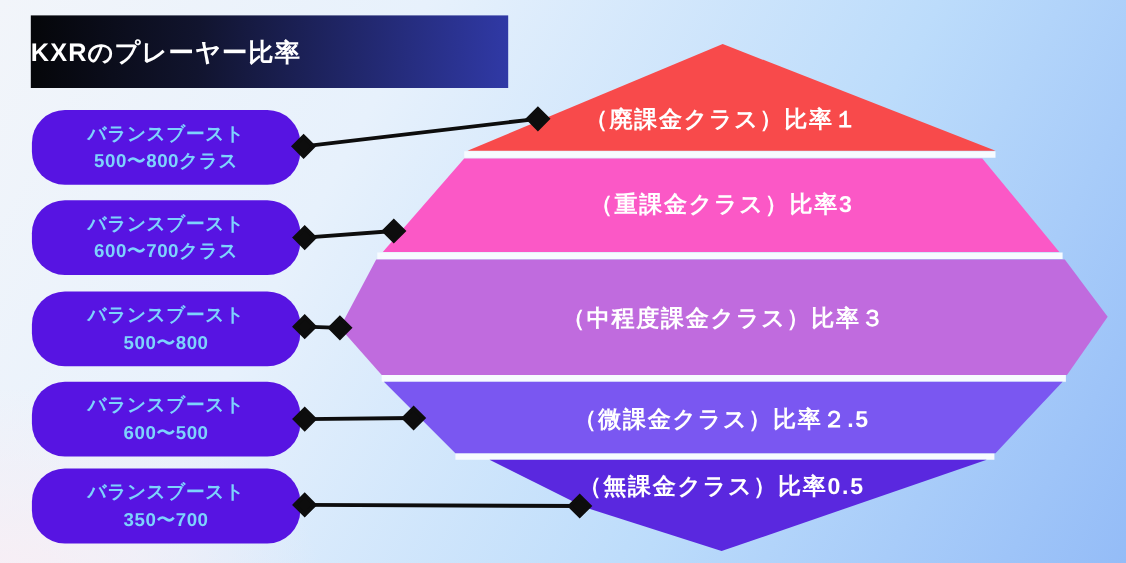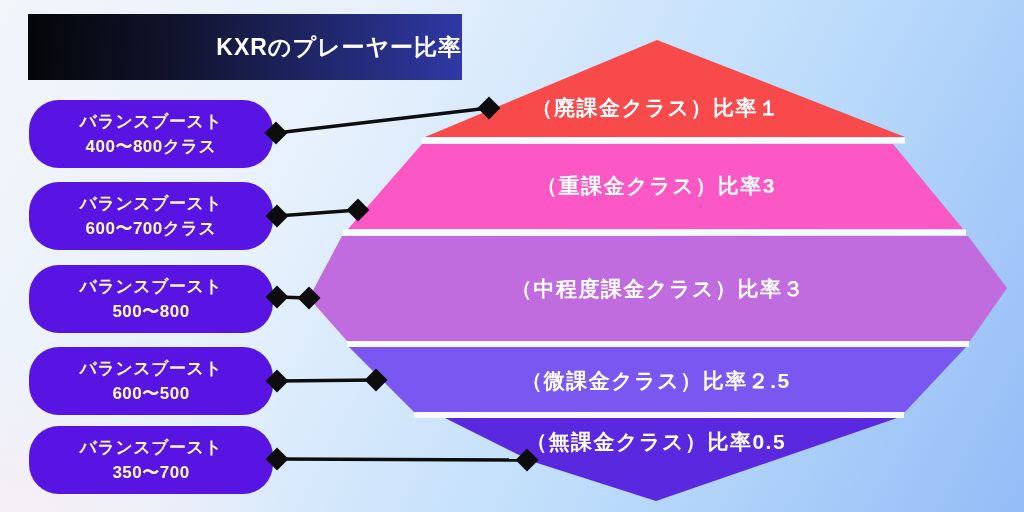--- a/index.html
+++ b/index.html
@@ -8,51 +8,51 @@
     width:1024px;height:512px;
     overflow:hidden;
     font-family:"Liberation Sans","DejaVu Sans",sans-serif;
     background:
       radial-gradient(ellipse 420px 260px at 0% 104%, rgba(249,238,244,.95), rgba(249,238,244,0) 70%),
       linear-gradient(118deg,#F2F5FA 0%,#E7F1FC 30%,#BCDCFB 66%,#94BCF7 100%);
   }
   .title-bar{
     position:absolute;left:28px;top:14px;width:434px;height:66px;
     background:linear-gradient(92deg,#050609 0%,#11142e 35%,#3039a6 100%);
-    display:flex;align-items:center;justify-content:flex-end;
+    display:flex;align-items:center;justify-content:flex-start;
   }
   .title-bar span{
     color:#ffffff;font-size:23px;font-weight:700;letter-spacing:1px;
   }
   .side-box{
     position:absolute;left:29px;width:244px;height:68px;
     background:#5714e2;border-radius:30px;
     display:flex;flex-direction:column;align-items:center;justify-content:center;
-    color:#fef9c3;font-size:17px;font-weight:700;line-height:25px;
+    color:#7dd3fc;font-size:17px;font-weight:700;line-height:25px;
     text-align:center;letter-spacing:.5px;
   }
   .b1{top:100px}.b2{top:182px}.b3{top:265px}.b4{top:347px}.b5{top:426px}
   svg.diagram{position:absolute;left:0;top:0;}
   .band-label{
     fill:#ffffff;font-size:21px;font-weight:700;letter-spacing:1.5px;
     font-family:"Liberation Sans","DejaVu Sans",sans-serif;
   }
 </style>
 </head>
 <body>
 
 <div class="stage">
 
   <div class="title-bar">
     <span>KXRのプレーヤー比率</span>
   </div>
 
   <div class="side-box b1">
     <span>バランスブースト</span>
-    <span>400〜800クラス</span>
+    <span>500〜800クラス</span>
   </div>
   <div class="side-box b2">
     <span>バランスブースト</span>
     <span>600〜700クラス</span>
   </div>
   <div class="side-box b3">
     <span>バランスブースト</span>
     <span>500〜800</span>
   </div>
   <div class="side-box b4">

